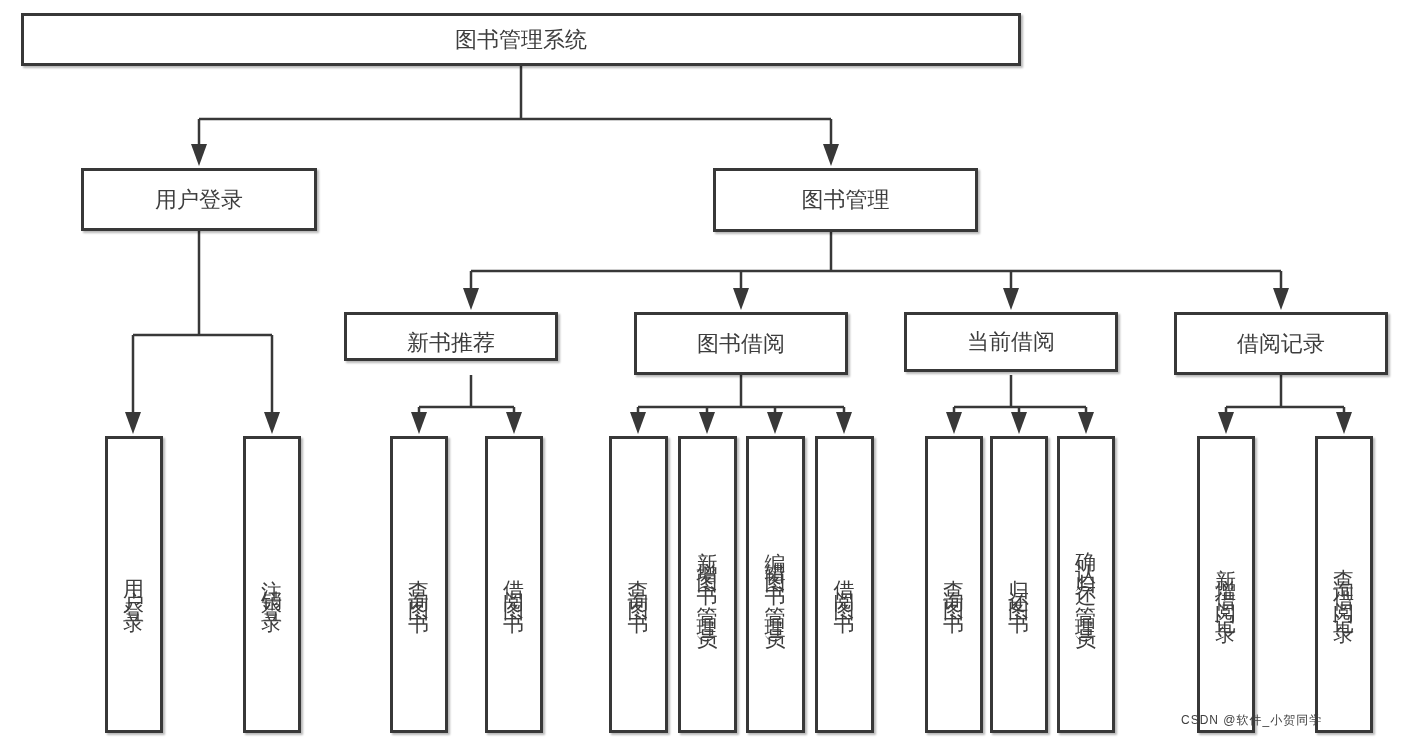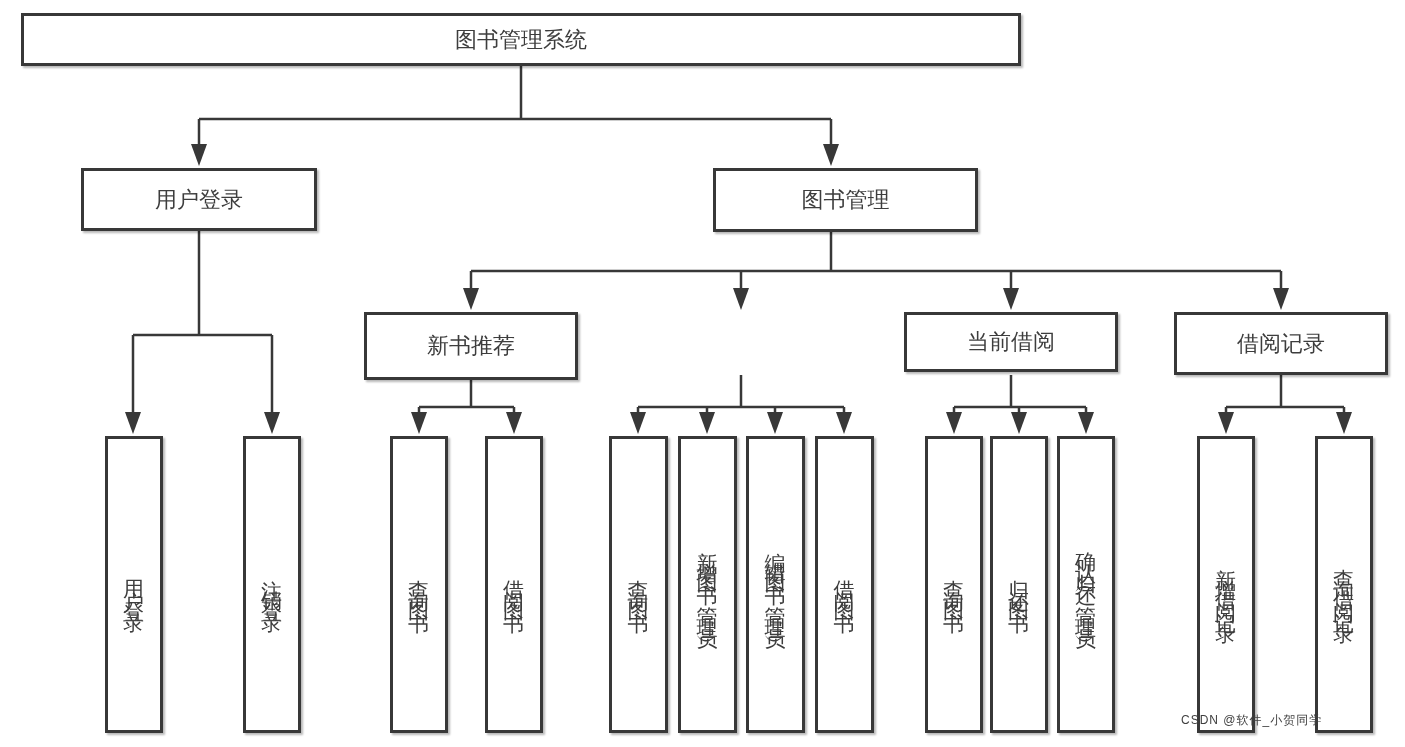--- a/index.html
+++ b/index.html
@@ -95,22 +95,25 @@
     <span>图书管理系统</span>
   </div>
 
   <div class="box" style="left:81px; top:168px; width:236px; height:63px;">
     <span>用户登录</span>
   </div>
   <div class="box" style="left:713px; top:168px; width:265px; height:64px;">
     <span>图书管理</span>
   </div>
 
-  <div class="box" style="left:364px; top:312px; width:214px; height:68px;">
+  <div class="box" style="left:344px; top:312px; width:214px; height:49px;align-items:flex-end;">
     <span>新书推荐</span>
+  </div>
+  <div class="box" style="left:634px; top:312px; width:214px; height:63px;">
+    <span>图书借阅</span>
   </div>
   <div class="box" style="left:904px; top:312px; width:214px; height:60px;">
     <span>当前借阅</span>
   </div>
   <div class="box" style="left:1174px; top:312px; width:214px; height:63px;">
     <span>借阅记录</span>
   </div>
 
   <div class="box leaf" style="left:105px; top:436px; width:58px; height:297px;">
     <span class="vtext">用户登录</span>

